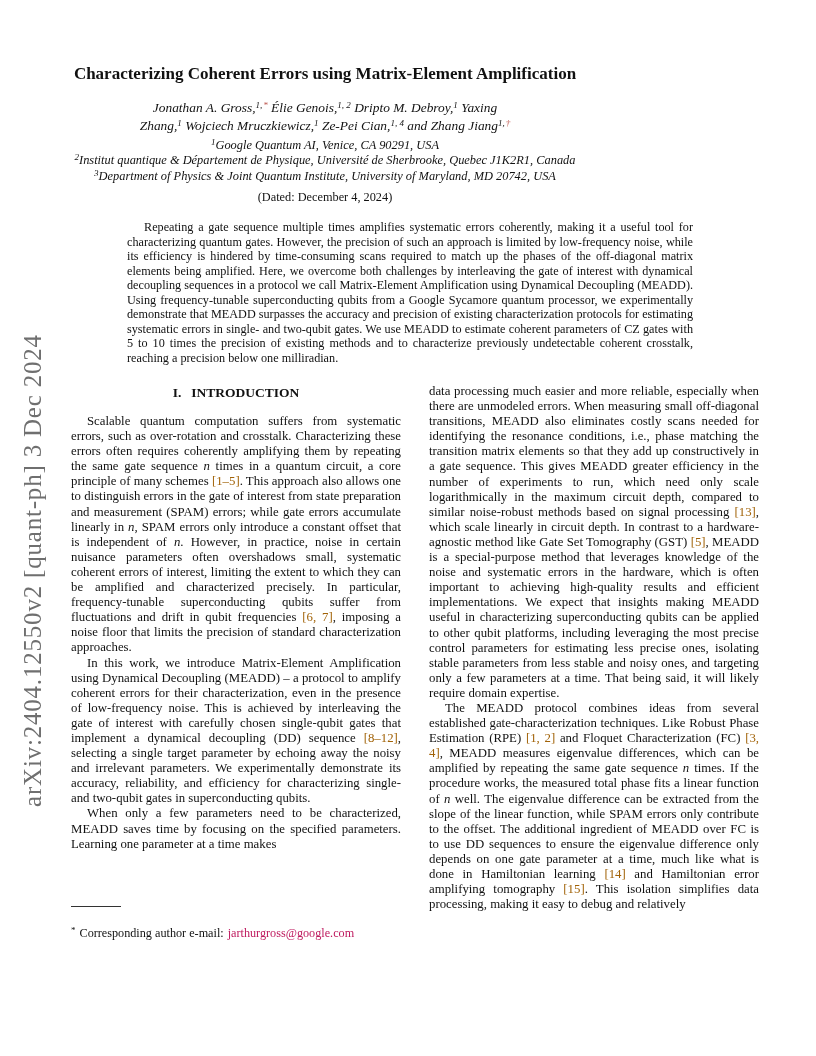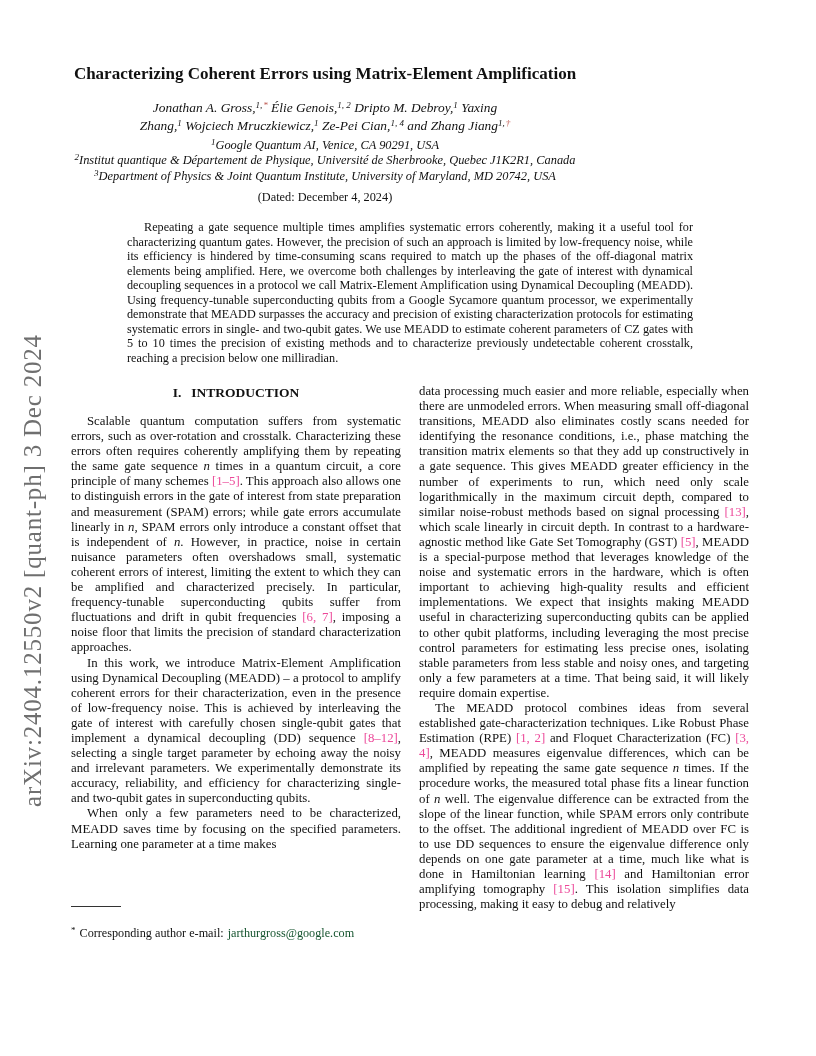--- a/index.html
+++ b/index.html
@@ -25,37 +25,37 @@
   .abstract {
     position:absolute; top:220px; left:127px; width:566px;
     font-size:12.2px; line-height:14.55px; text-align:justify;
     text-indent:17px; hyphens:auto; -webkit-hyphens:auto;
   }
   
   .col { position:absolute; top:384px; width:330px;
     font-size:12.8px; line-height:15.1px; text-align:justify;
     hyphens:auto; -webkit-hyphens:auto; }
   .col-left { left:71px; }
-  .col-right { left:419px; }
+  .col-right { left:429px; }
   .section-heading { margin:1px 0 13px 0; text-align:center;
     font-weight:bold; font-size:13.5px; line-height:16px; }
   .sec-num { margin-right:10px; }
   p.para { margin:0; }
   p.indent { text-indent:16px; }
   
   .footnotes { position:absolute; left:71px; top:906px; width:330px;
     font-size:12.2px; line-height:15.6px; }
   .fn-rule { width:50px; height:0; border-top:1.2px solid #333; margin-bottom:16px; }
   .footnote { white-space:nowrap; }
   .fn-marker { font-size:9px; vertical-align:3.5px; margin-right:4px; }
-  .email { color:#14532d; text-decoration:none; margin-left:4px; cursor:pointer; }
+  .email { color:#be185d; text-decoration:none; margin-left:4px; cursor:pointer; }
   
   .seg-sup { font-size:9px; vertical-align:4px; line-height:0; }
   .seg-supmark { font-size:9px; vertical-align:4px; line-height:0; color:#bc544b; margin-left:1px; }
-  .seg-cite { color:#ec4899; cursor:pointer; }
+  .seg-cite { color:#a16207; cursor:pointer; }
   .seg-i { font-style:italic; }
 </style>
 </head>
 <body>
 
 <div class="page">
 
   <div class="arxiv-banner">arXiv:2404.12550v2  [quant-ph]  3 Dec 2024</div>
 
   <div class="header">

